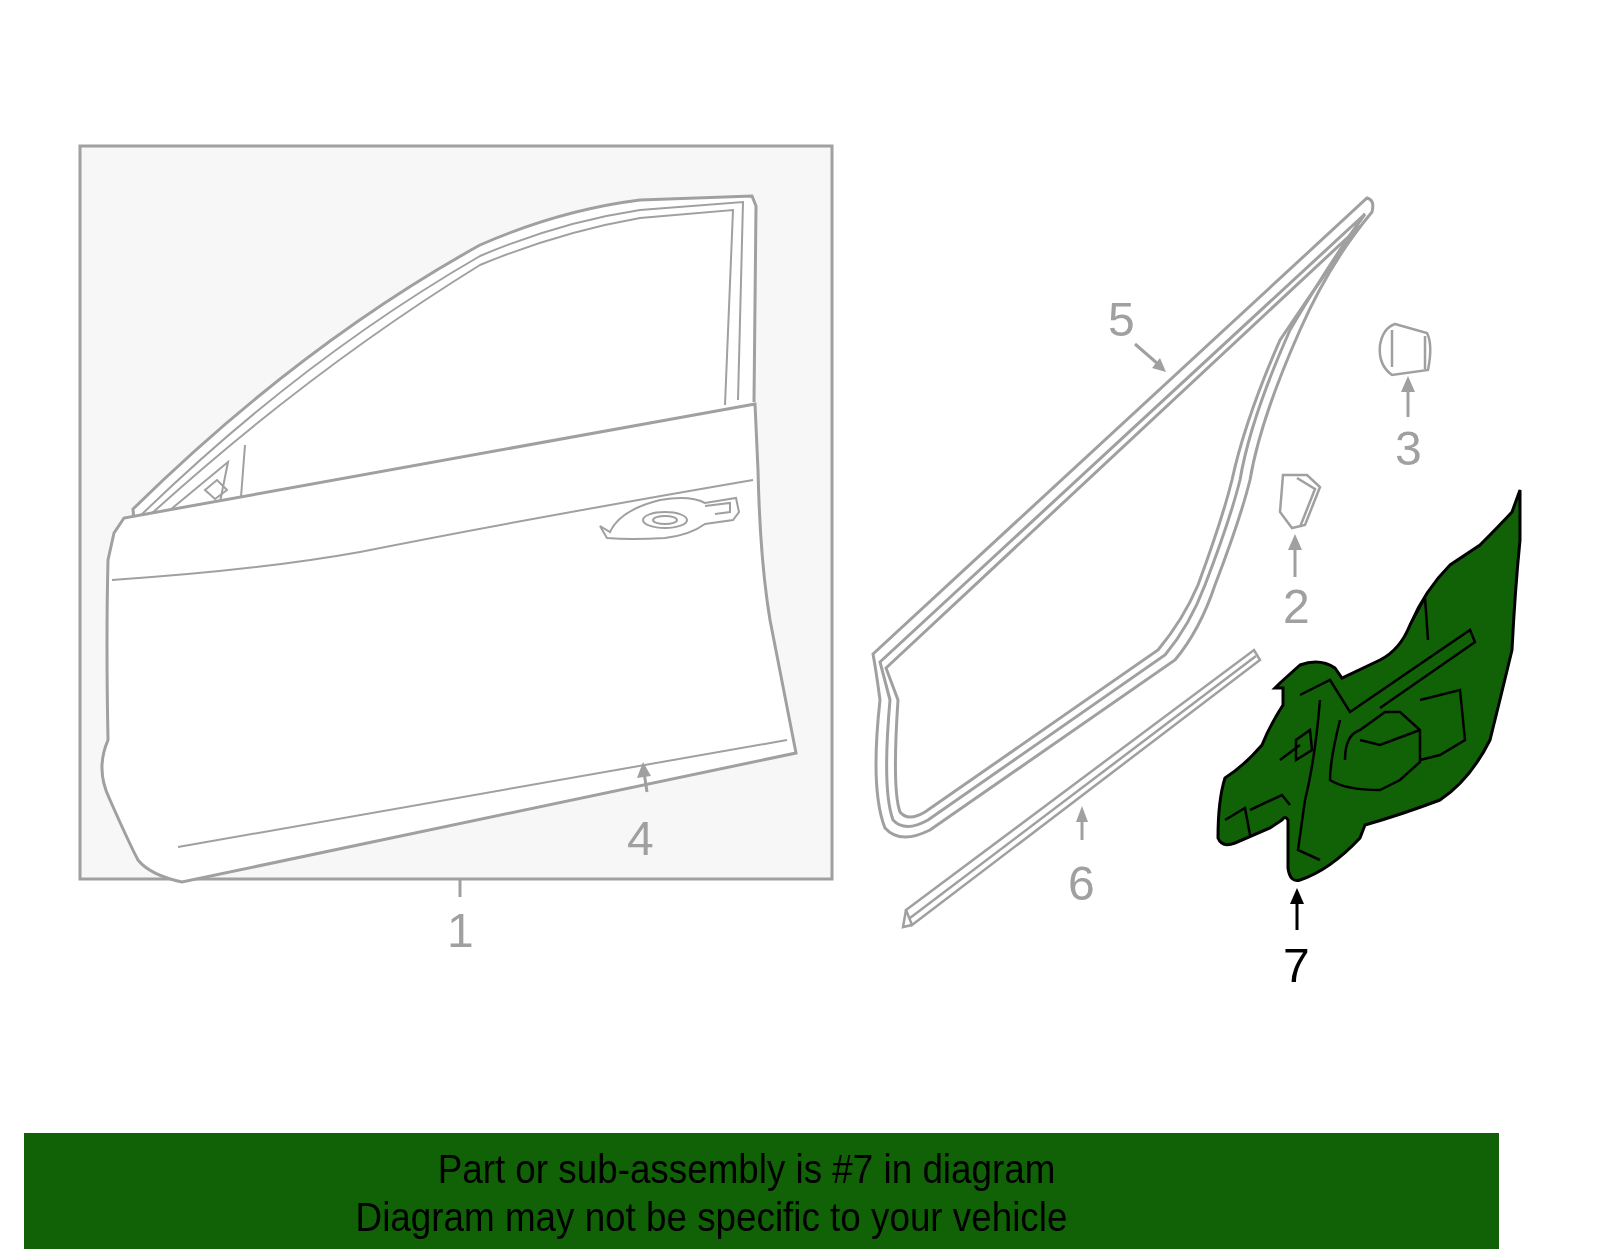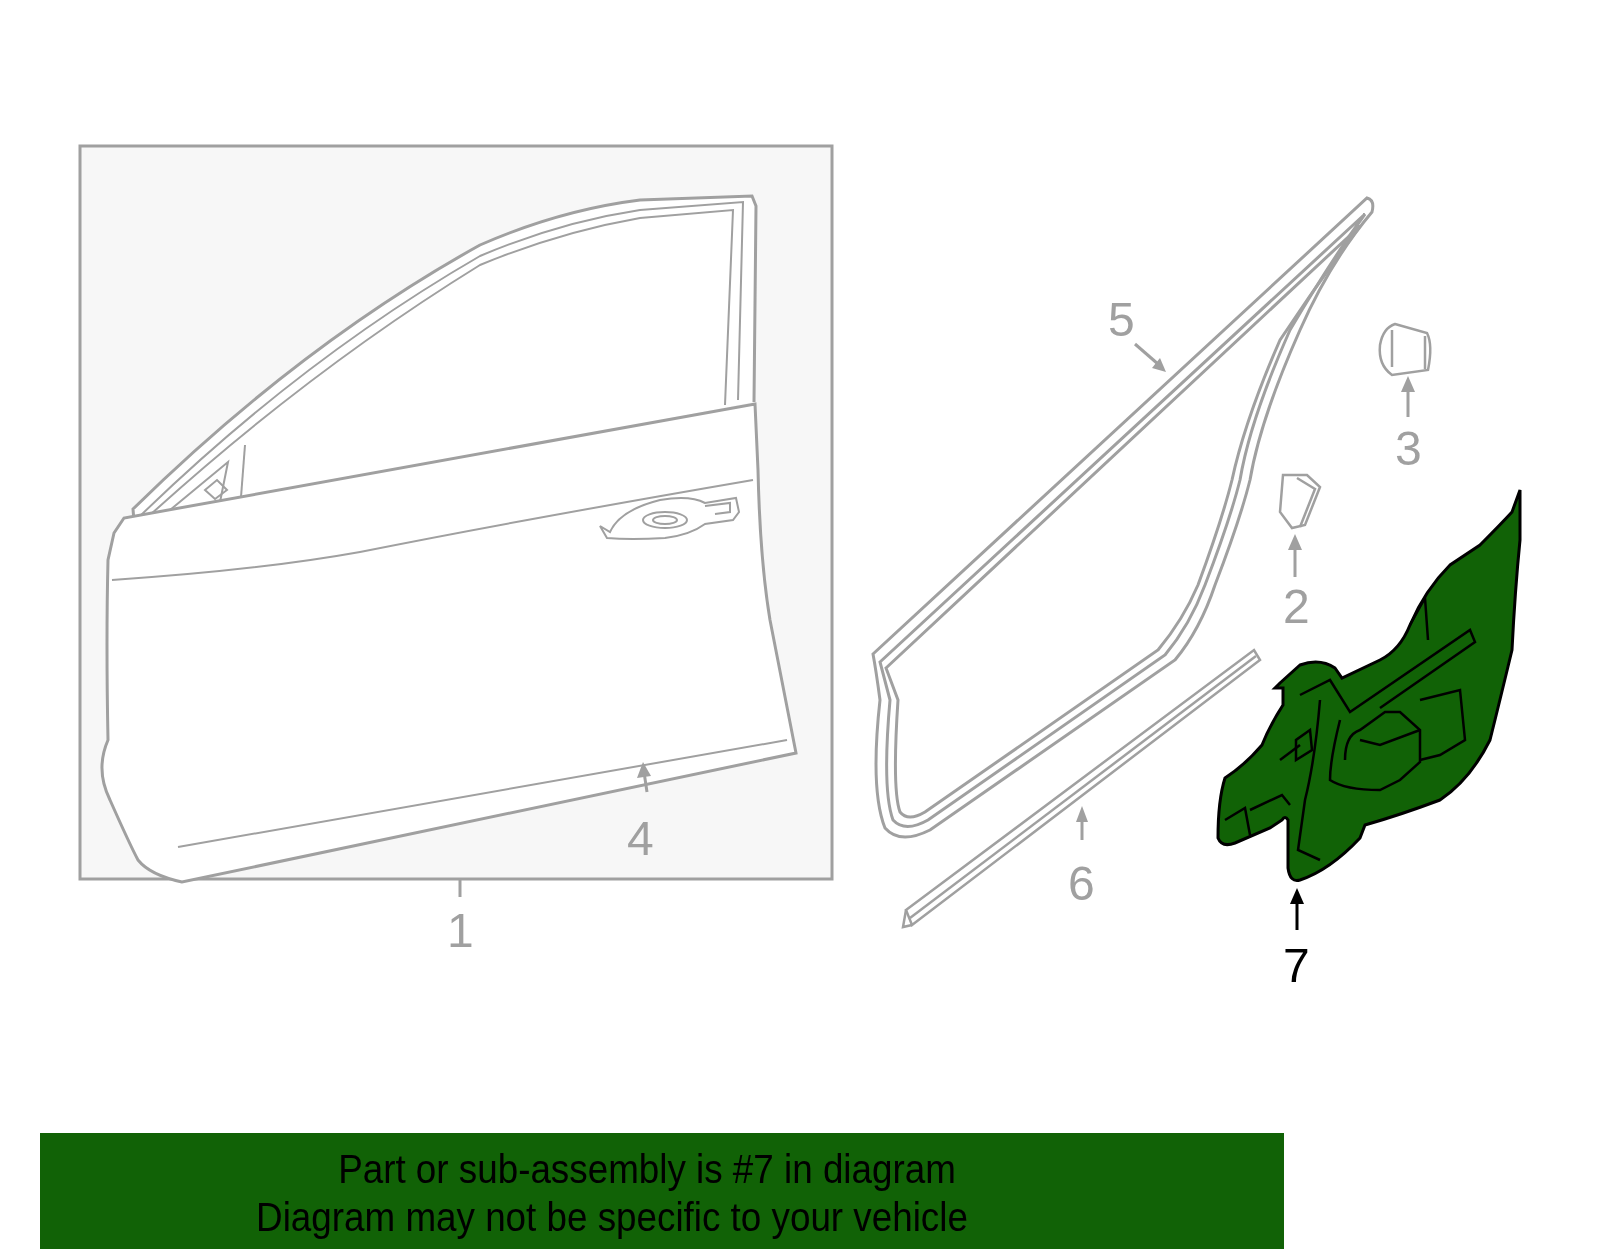--- a/index.html
+++ b/index.html
@@ -1,20 +1,20 @@
 <!DOCTYPE html>
 <html><head>
 <meta charset="utf-8">
 <style>
   html, body { margin:0; padding:0; background:#ffffff; }
   body { width:1600px; height:1249px; position:relative; overflow:hidden; font-family:"Liberation Sans", sans-serif; }
   #diagram { position:absolute; left:0; top:0; width:1600px; height:1249px; }
   .callout { font-family:"Liberation Sans", sans-serif; font-size:48px; fill:#a0a0a0; }
   .callout.active { fill:#000000; }
-  .banner { position:absolute; left:40px; top:1133px; width:1244px; height:116px; background:#116206; color:#000; text-align:center; }
+  .banner { position:absolute; left:24px; top:1133px; width:1475px; height:116px; background:#116206; color:#000; text-align:center; }
   .banner .line { font-family:"Liberation Sans", sans-serif; font-size:40px; line-height:48px; transform:scaleX(0.92); }
   .banner .l1 { margin-top:12px; margin-left:-30px; }
   .banner .l2 { margin-left:-100px; }
 </style>
 </head>
 <body>
 
 <svg id="diagram" viewBox="0 0 1600 1249" xmlns="http://www.w3.org/2000/svg">
 
   <g>

